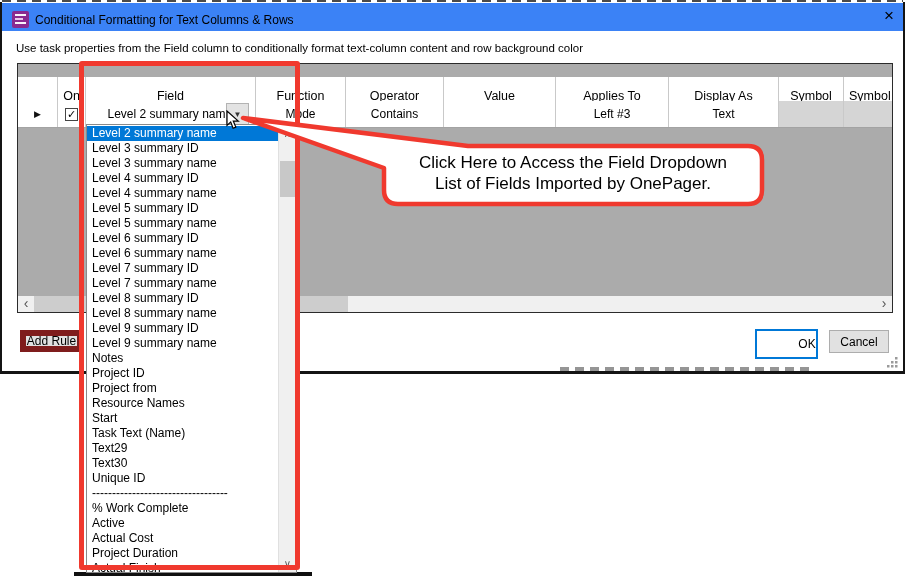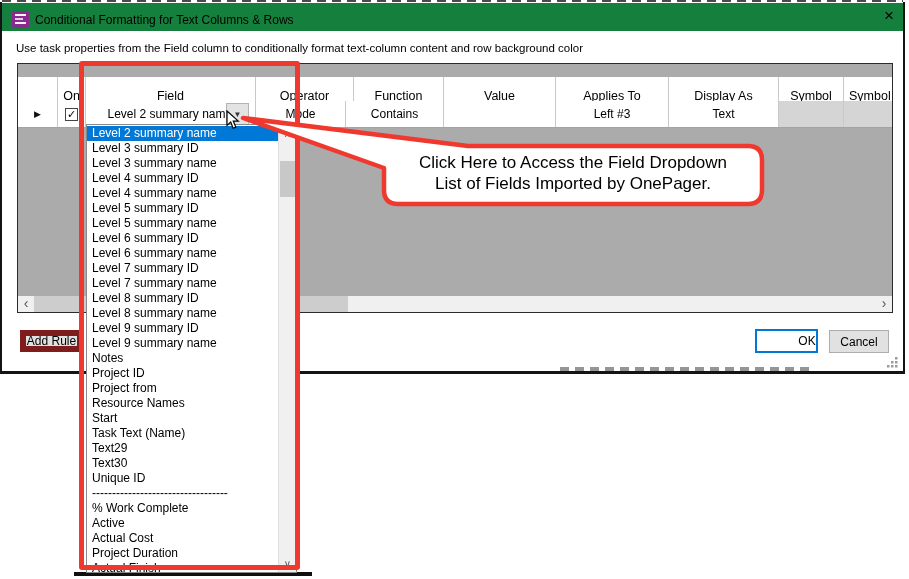--- a/index.html
+++ b/index.html
@@ -8,21 +8,21 @@
           font-family:"Liberation Sans","DejaVu Sans",sans-serif;color:#000;overflow:hidden;}
 
   
   .frag{position:absolute;background:repeating-linear-gradient(90deg,#2b2b2b 0 9px,transparent 9px 15px);opacity:.85;}
   .frag-top{left:2px;top:0;width:901px;height:3px;}
   .frag-bottom{left:560px;top:367px;width:250px;height:4px;opacity:.5;z-index:3;}
 
   
   .dialog-bg{position:absolute;left:0;top:2px;width:905px;height:372px;background:#fff;
              border-left:2px solid #141414;border-right:2px solid #141414;border-bottom:3px solid #141414;z-index:1;}
-  .titlebar{position:absolute;left:2px;top:3px;width:901px;height:28px;background:#15803d;z-index:2;}
+  .titlebar{position:absolute;left:2px;top:3px;width:901px;height:28px;background:#3b82f6;z-index:2;}
   .app-icon{position:absolute;left:10px;top:8px;}
   .title{position:absolute;left:33px;top:10px;font-size:12px;white-space:nowrap;}
   .close-btn{position:absolute;left:876px;top:5px;width:26px;height:22px;text-align:center;
              font-size:17px;line-height:22px;color:#000;cursor:default;z-index:2;}
   .instruction{position:absolute;left:16px;top:42px;font-size:11.5px;white-space:nowrap;z-index:2;text-align:center;}
 
   
   .grid{position:absolute;left:17px;top:63px;width:876px;height:250px;border:1px solid #2b2b2b;
         background:#ababab;overflow:hidden;z-index:2;}
   .ghead{position:absolute;left:0;top:13px;right:0;height:37px;background:#fff;display:flex;}
@@ -46,21 +46,21 @@
   .gempty{position:absolute;left:0;top:64px;right:0;bottom:16px;background:#ababab;}
   .hscroll{position:absolute;left:0;right:0;bottom:0;height:16px;background:#f0f0f0;}
   .hs-arrow{position:absolute;top:0;width:16px;height:16px;font-size:14px;line-height:15px;
             text-align:center;color:#555;}
   .hs-left{left:0;} .hs-right{right:0;}
   .hs-thumb{position:absolute;left:16px;top:0;width:314px;height:16px;background:#cdcdcd;}
 
   
   .btn{position:absolute;font-size:12px;display:flex;align-items:center;justify-content:center;z-index:2;}
   .btn-addrule{left:20px;top:330px;width:63px;height:22px;background:#e1e1e1;border:6px solid #7f1d1d;}
-  .btn-ok{left:755px;top:329px;width:63px;height:24px;background:#fff;border:2px solid #0078d7;padding-left:41px;}
+  .btn-ok{left:755px;top:329px;width:63px;height:30px;background:#fff;border:2px solid #0078d7;padding-left:41px;}
   .btn-cancel{left:829px;top:330px;width:60px;height:23px;background:#e1e1e1;border:1px solid #adadad;}
   .grip{position:absolute;left:884px;top:354px;z-index:2;}
 
   
   .under-line{position:absolute;left:74px;top:572px;width:238px;height:4px;background:#101010;z-index:8;}
 
   
   .listbox{position:absolute;left:86px;top:124px;width:211px;height:449px;background:#fff;
            border:1px solid #8a8a8a;display:flex;z-index:10;}
   .dd-items{flex:1;overflow:hidden;padding-top:1px;}
@@ -100,22 +100,22 @@
   </div>
   <div class="close-btn">×</div>
 
   <div class="instruction">Use task properties from the Field column to conditionally format text-column content and row background color</div>
 
   <div class="grid">
     <div class="ghead">
       <div class="hc w0"></div>
       <div class="hc w1">On</div>
       <div class="hc w2">Field</div>
+      <div class="hc w3">Function</div>
       <div class="hc w4">Operator</div>
-      <div class="hc w3">Function</div>
       <div class="hc w5">Value</div>
       <div class="hc w6">Applies To</div>
       <div class="hc w7">Display As</div>
       <div class="hc w8">Symbol</div>
       <div class="hc w9">Symbol Color</div>
     </div>
     <div class="grow">
       <div class="dc w0">
         <span class="row-marker">▶</span>
       </div>

